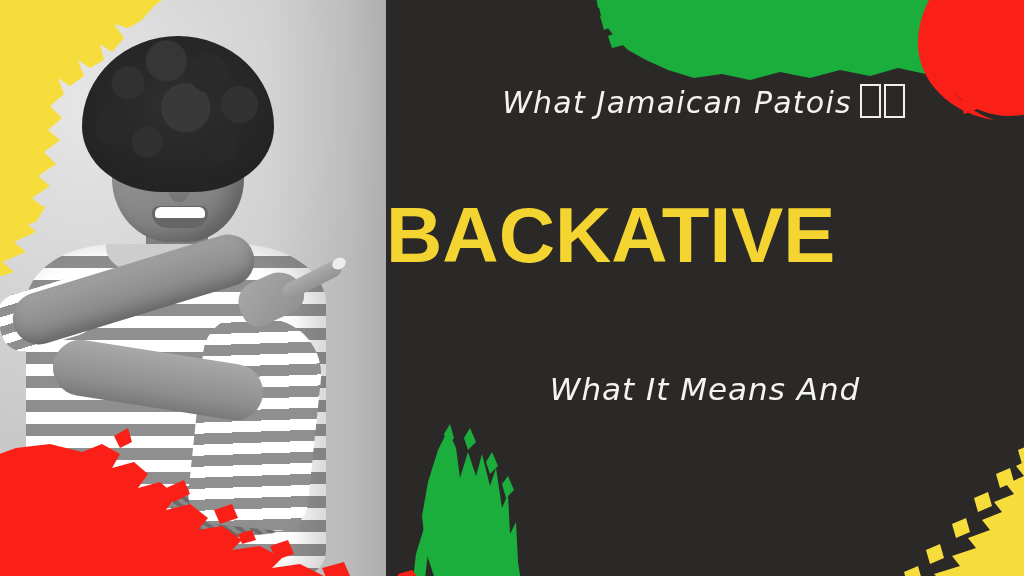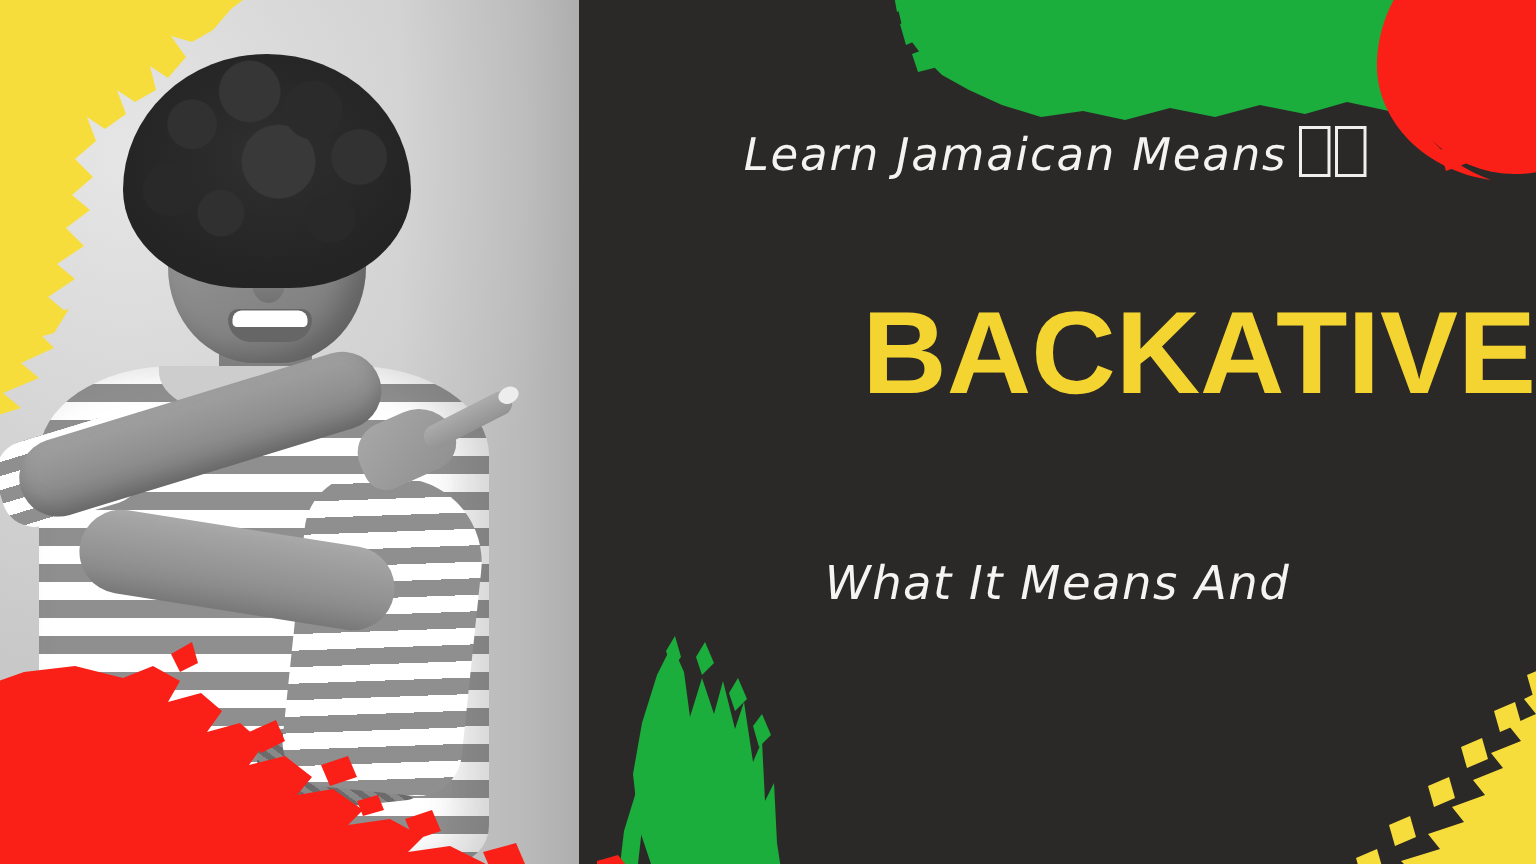--- a/index.html
+++ b/index.html
@@ -280,21 +280,21 @@
     width: 17px;
     height: 30px;
     border: 2px solid #f0efed;
     vertical-align: -5px;
     margin-right: 3px;
   }
   .headline {
     position: absolute;
     top: 196px;
     left: 0; right: 0;
-    text-align: right;
+    text-align: left;
     color: #f4d430;
     font-family: "Liberation Sans", sans-serif;
     font-weight: bold;
     font-size: 78px;
     letter-spacing: 0px;
     line-height: 1;
   }
   .subtitle {
     position: absolute;
     top: 368px;
@@ -412,21 +412,21 @@
     <path fill="#f7dd3c" d="M100,42 L114,36 L118,50 L104,56 Z"></path>
     <path fill="#f7dd3c" d="M78,66 L92,60 L96,74 L82,80 Z"></path>
     <path fill="#f7dd3c" d="M56,92 L70,86 L74,100 L60,106 Z"></path>
     <path fill="#f7dd3c" d="M30,118 L44,112 L48,126 L34,132 Z"></path>
     <path fill="#f7dd3c" d="M8,140 L22,134 L26,148 L12,154 Z"></path>
   </svg>
 
   <div class="content">
 
     <div class="eyebrow">
-      <span>Learn Jamaican Means</span><span class="tofu"><span class="tofu-box"></span><span class="tofu-box"></span></span>
+      <span>What Jamaican Patois</span><span class="tofu"><span class="tofu-box"></span><span class="tofu-box"></span></span>
     </div>
 
     <div class="headline">BACKATIVE</div>
 
     <div class="subtitle">
       <div>What It Means And</div>
     </div>
 
   </div>
 

